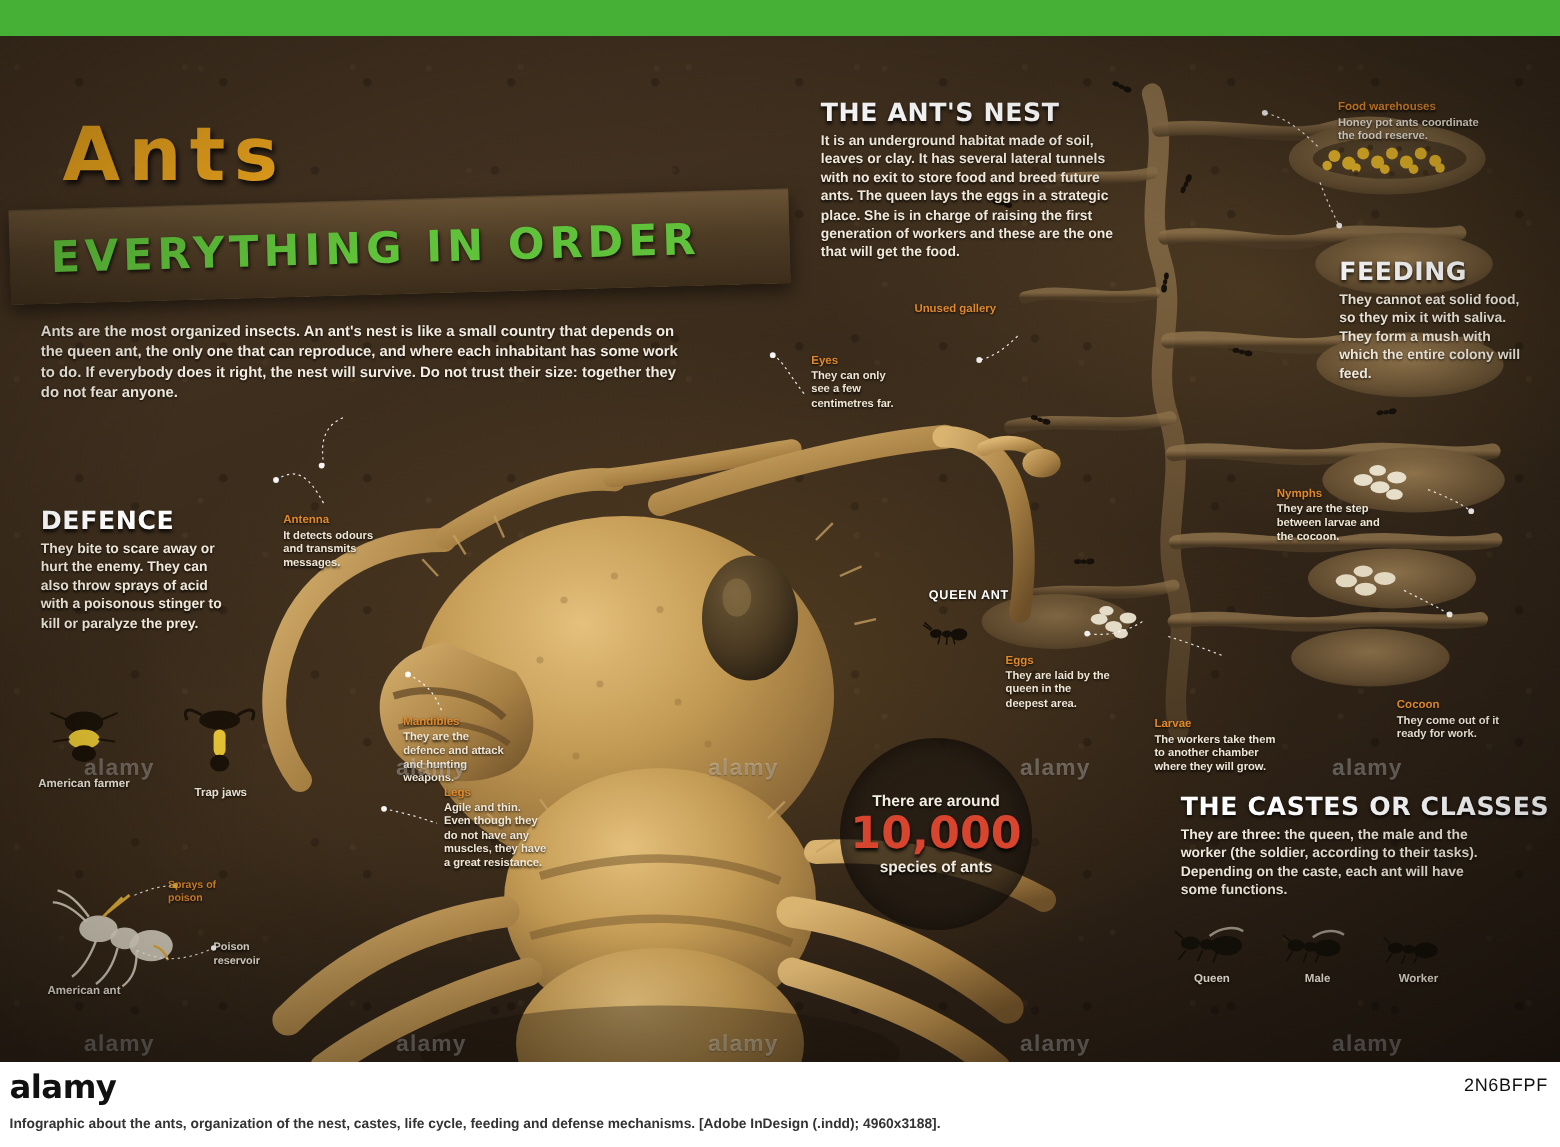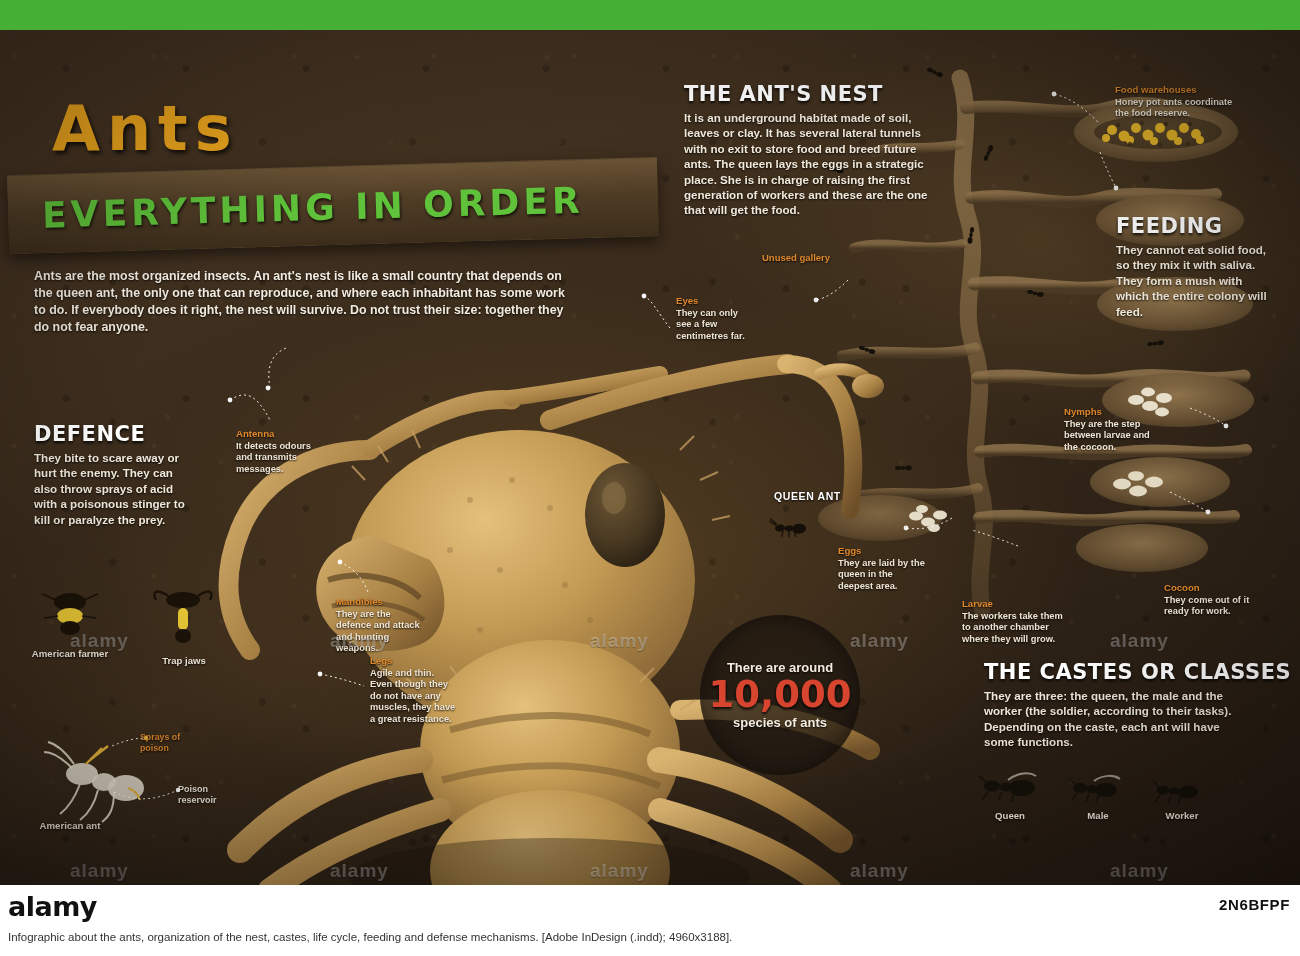--- a/index.html
+++ b/index.html
@@ -200,30 +200,31 @@
     background: #ffffff;
     display: flex; align-items: center;
   }
   .alamy-logo {
     font-family: "DejaVu Sans", sans-serif;
     font-size: 27px; font-weight: bold; color: #111;
     margin-left: 8px; letter-spacing: -0.5px;
   }
   .alamy-id {
     position: absolute; right: 10px; top: 11px;
-    font-size: 15px; font-weight: bold; color: #111; letter-spacing: .6px;
+    font-size: 15px; font-weight: normal; color: #111; letter-spacing: .6px;
   }
   .bottom-caption {
     position: absolute; left: 0; top: 927px;
     width: 1300px; height: 29px;
     background: #ffffff;
     font-size: 11.5px; color: #333;
     padding: 4px 8px 0 8px;
     box-sizing: border-box;
     line-height: 13px;
+    font-weight: bold;
   }
   .wm-tile {
     position: absolute;
     color: rgba(255,255,255,.30);
     font-size: 19px;
     font-weight: bold;
     letter-spacing: 1px;
     pointer-events: none;
     text-shadow: 0 1px 1px rgba(0,0,0,.25);
   }

